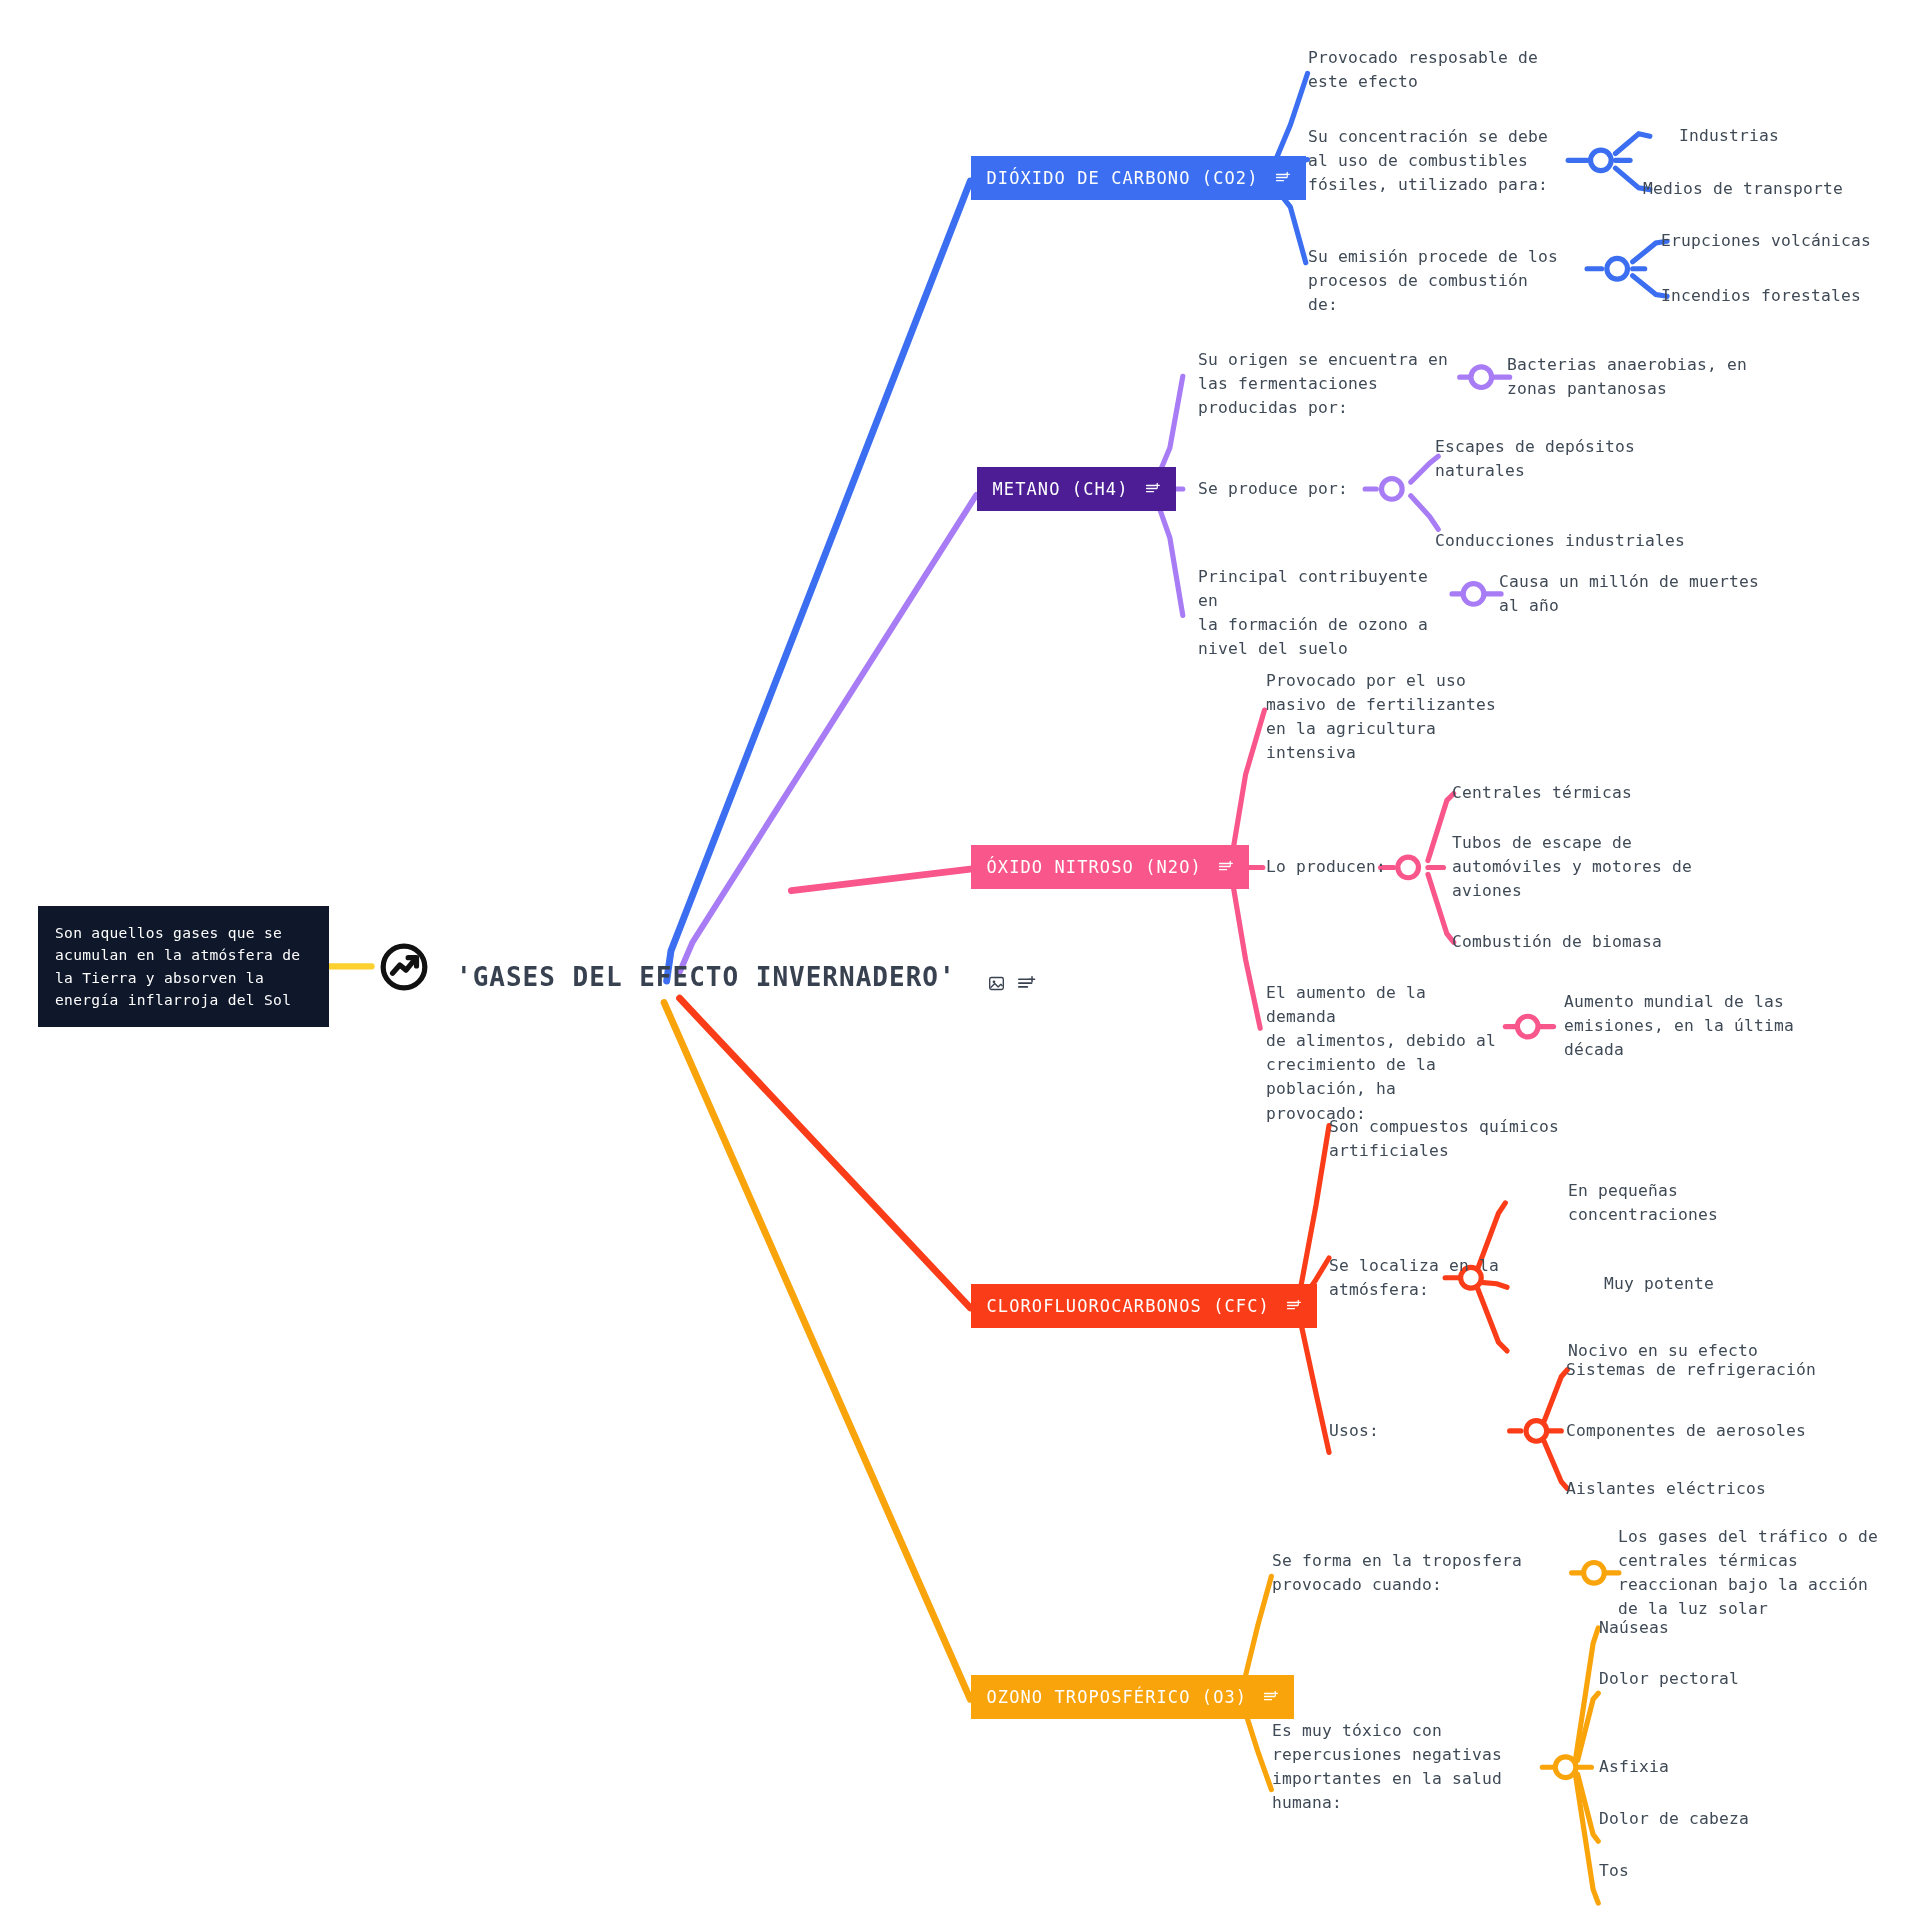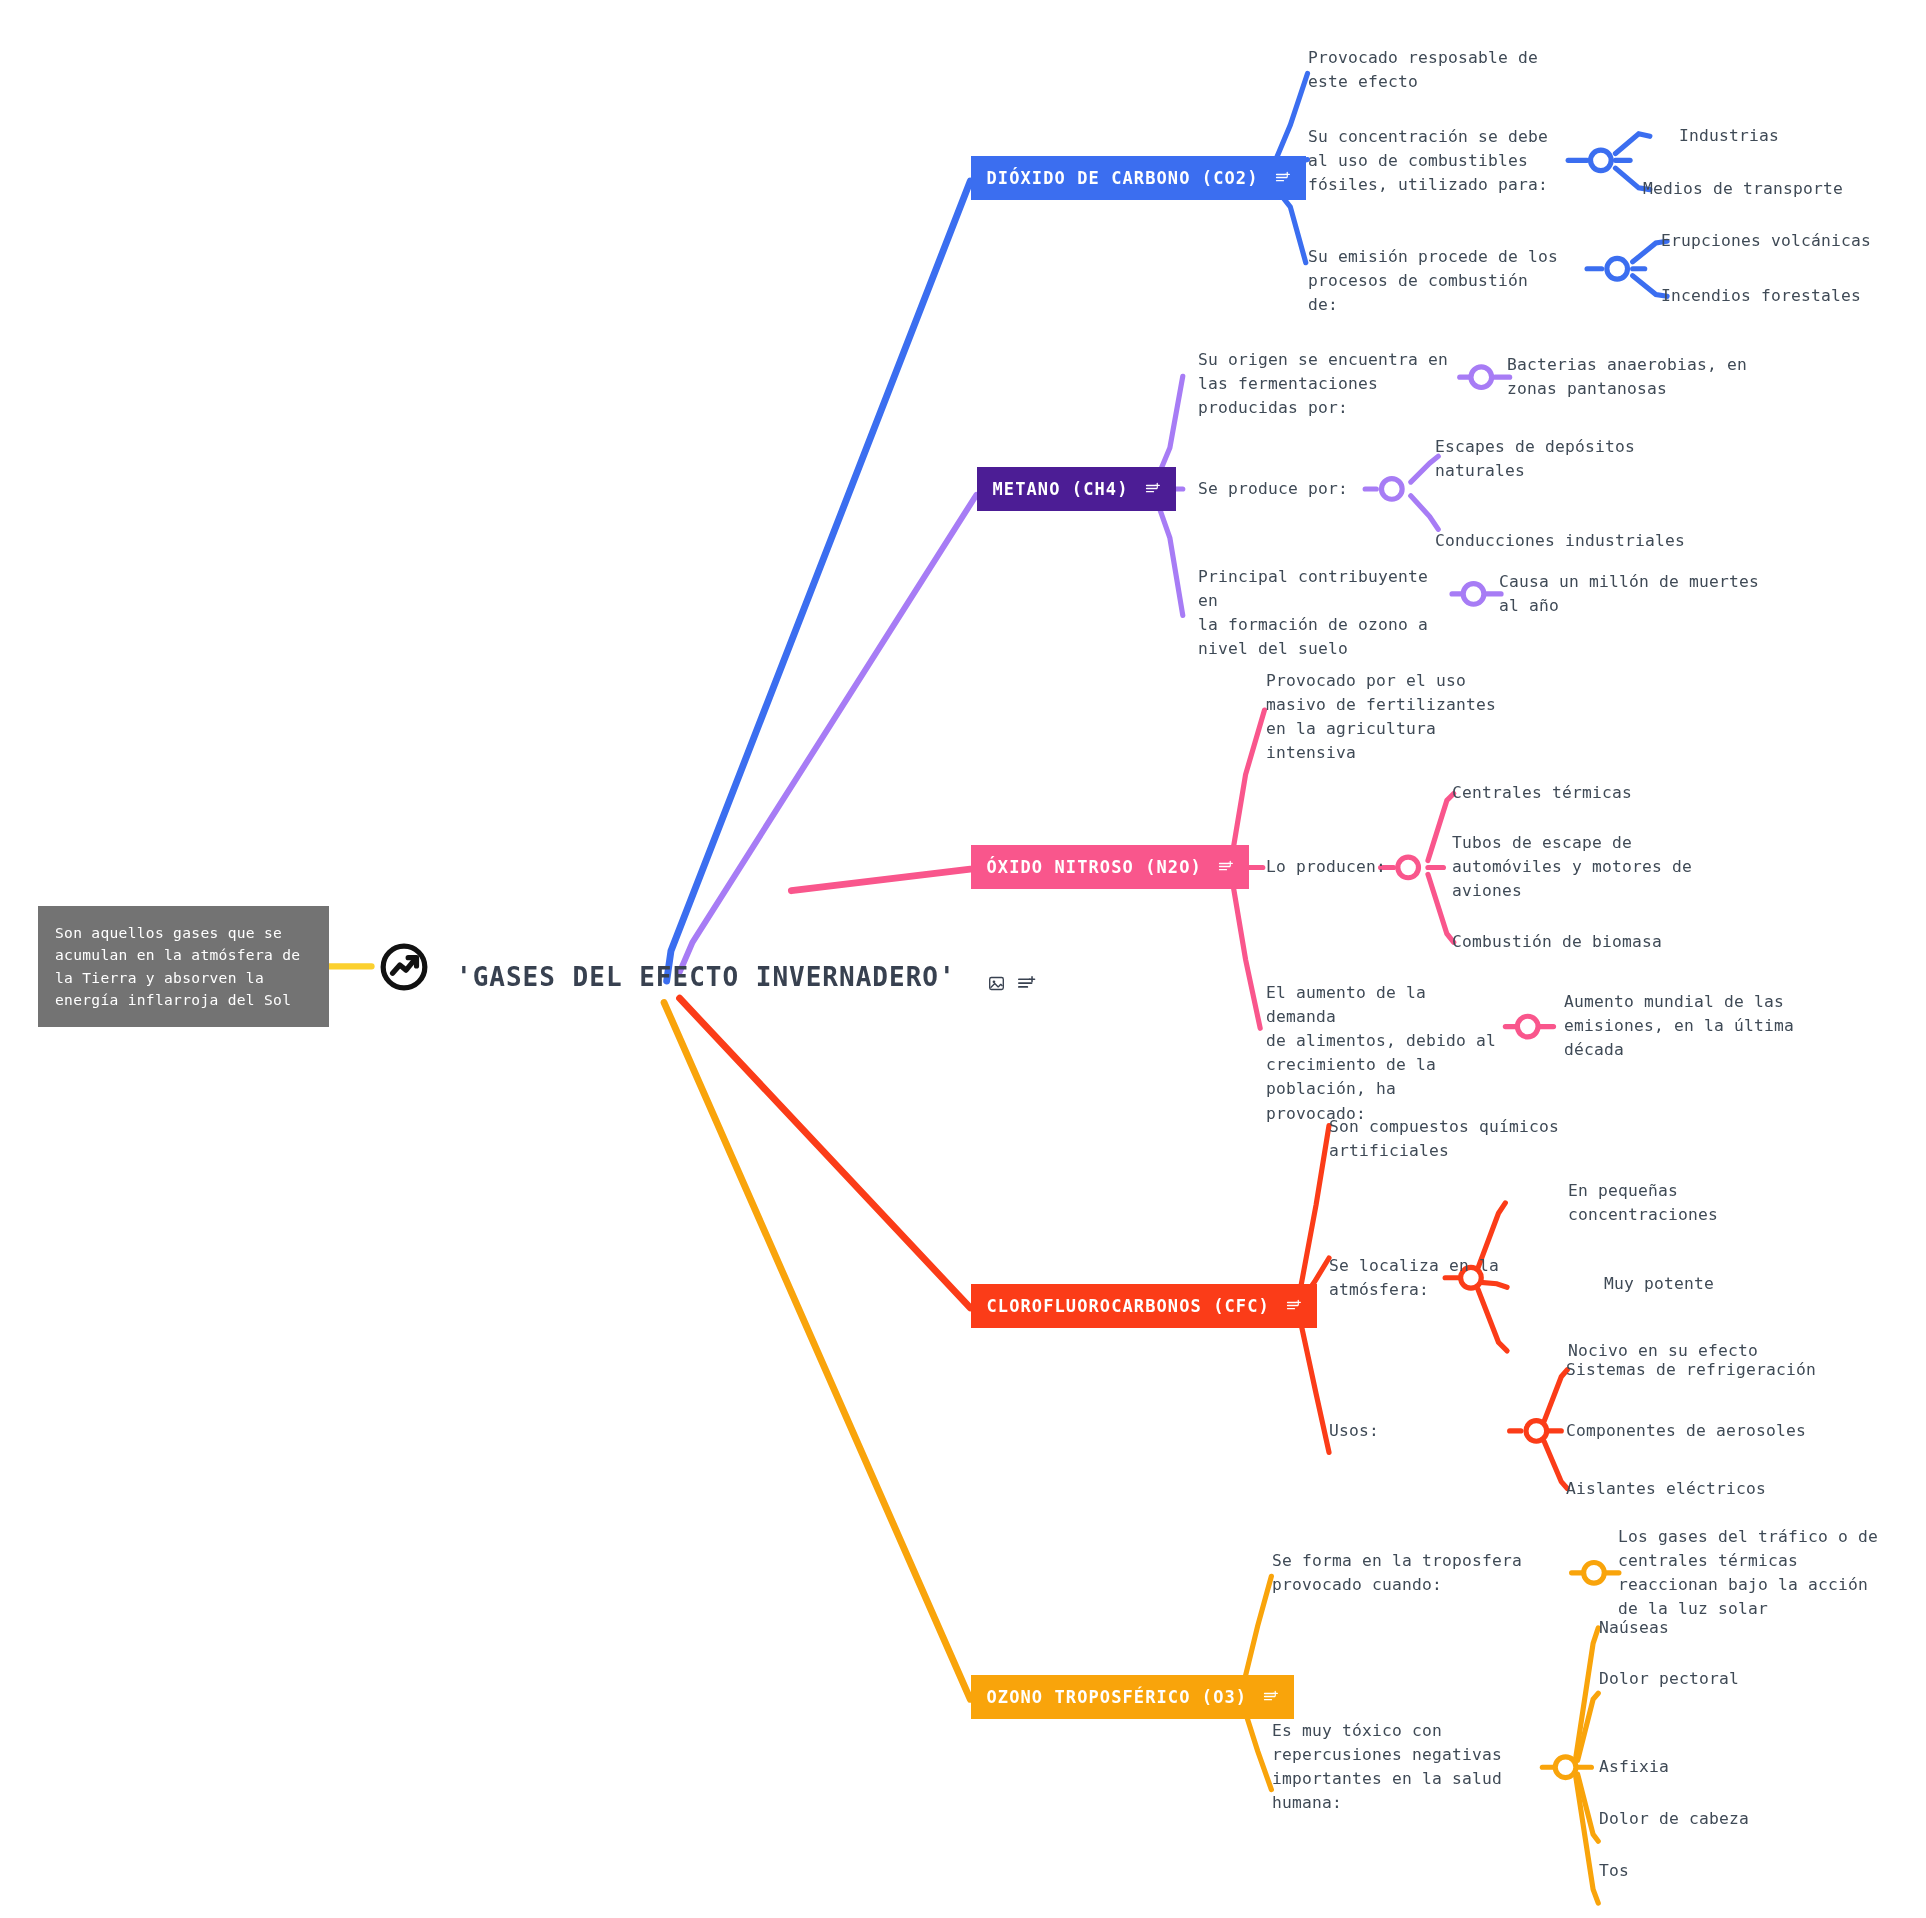--- a/index.html
+++ b/index.html
@@ -47,38 +47,38 @@
     display: flex;
     align-items: center;
     gap: 12px;
     margin-left: 5.2px;
   }
   .badge-ico { display: block; }
 
   
   .note-box {
     position: absolute;
-    background: #737373;
+    background: #0f172a;
     color: #ffffff;
     font-size: 14.6px;
     line-height: 1.55;
     padding: 15.5px 17px 15.5px 17px;
     letter-spacing: 0.3px;
   }
 
   
   .branch-node {
     position: absolute;
     display: flex;
     align-items: center;
     gap: 16px;
     padding: 12px 15.5px;
     color: #ffffff;
     font-size: 17px;
-    font-weight: 700;
+    font-weight: 400;
     letter-spacing: 1.1px;
     white-space: nowrap;
     transform: translateY(-50%);
   }
   .branch-node .node-label { display: inline-block; }
   .branch-node .node-badge { display: flex; align-items: center; }
 
   
   .lbl {
     position: absolute;

